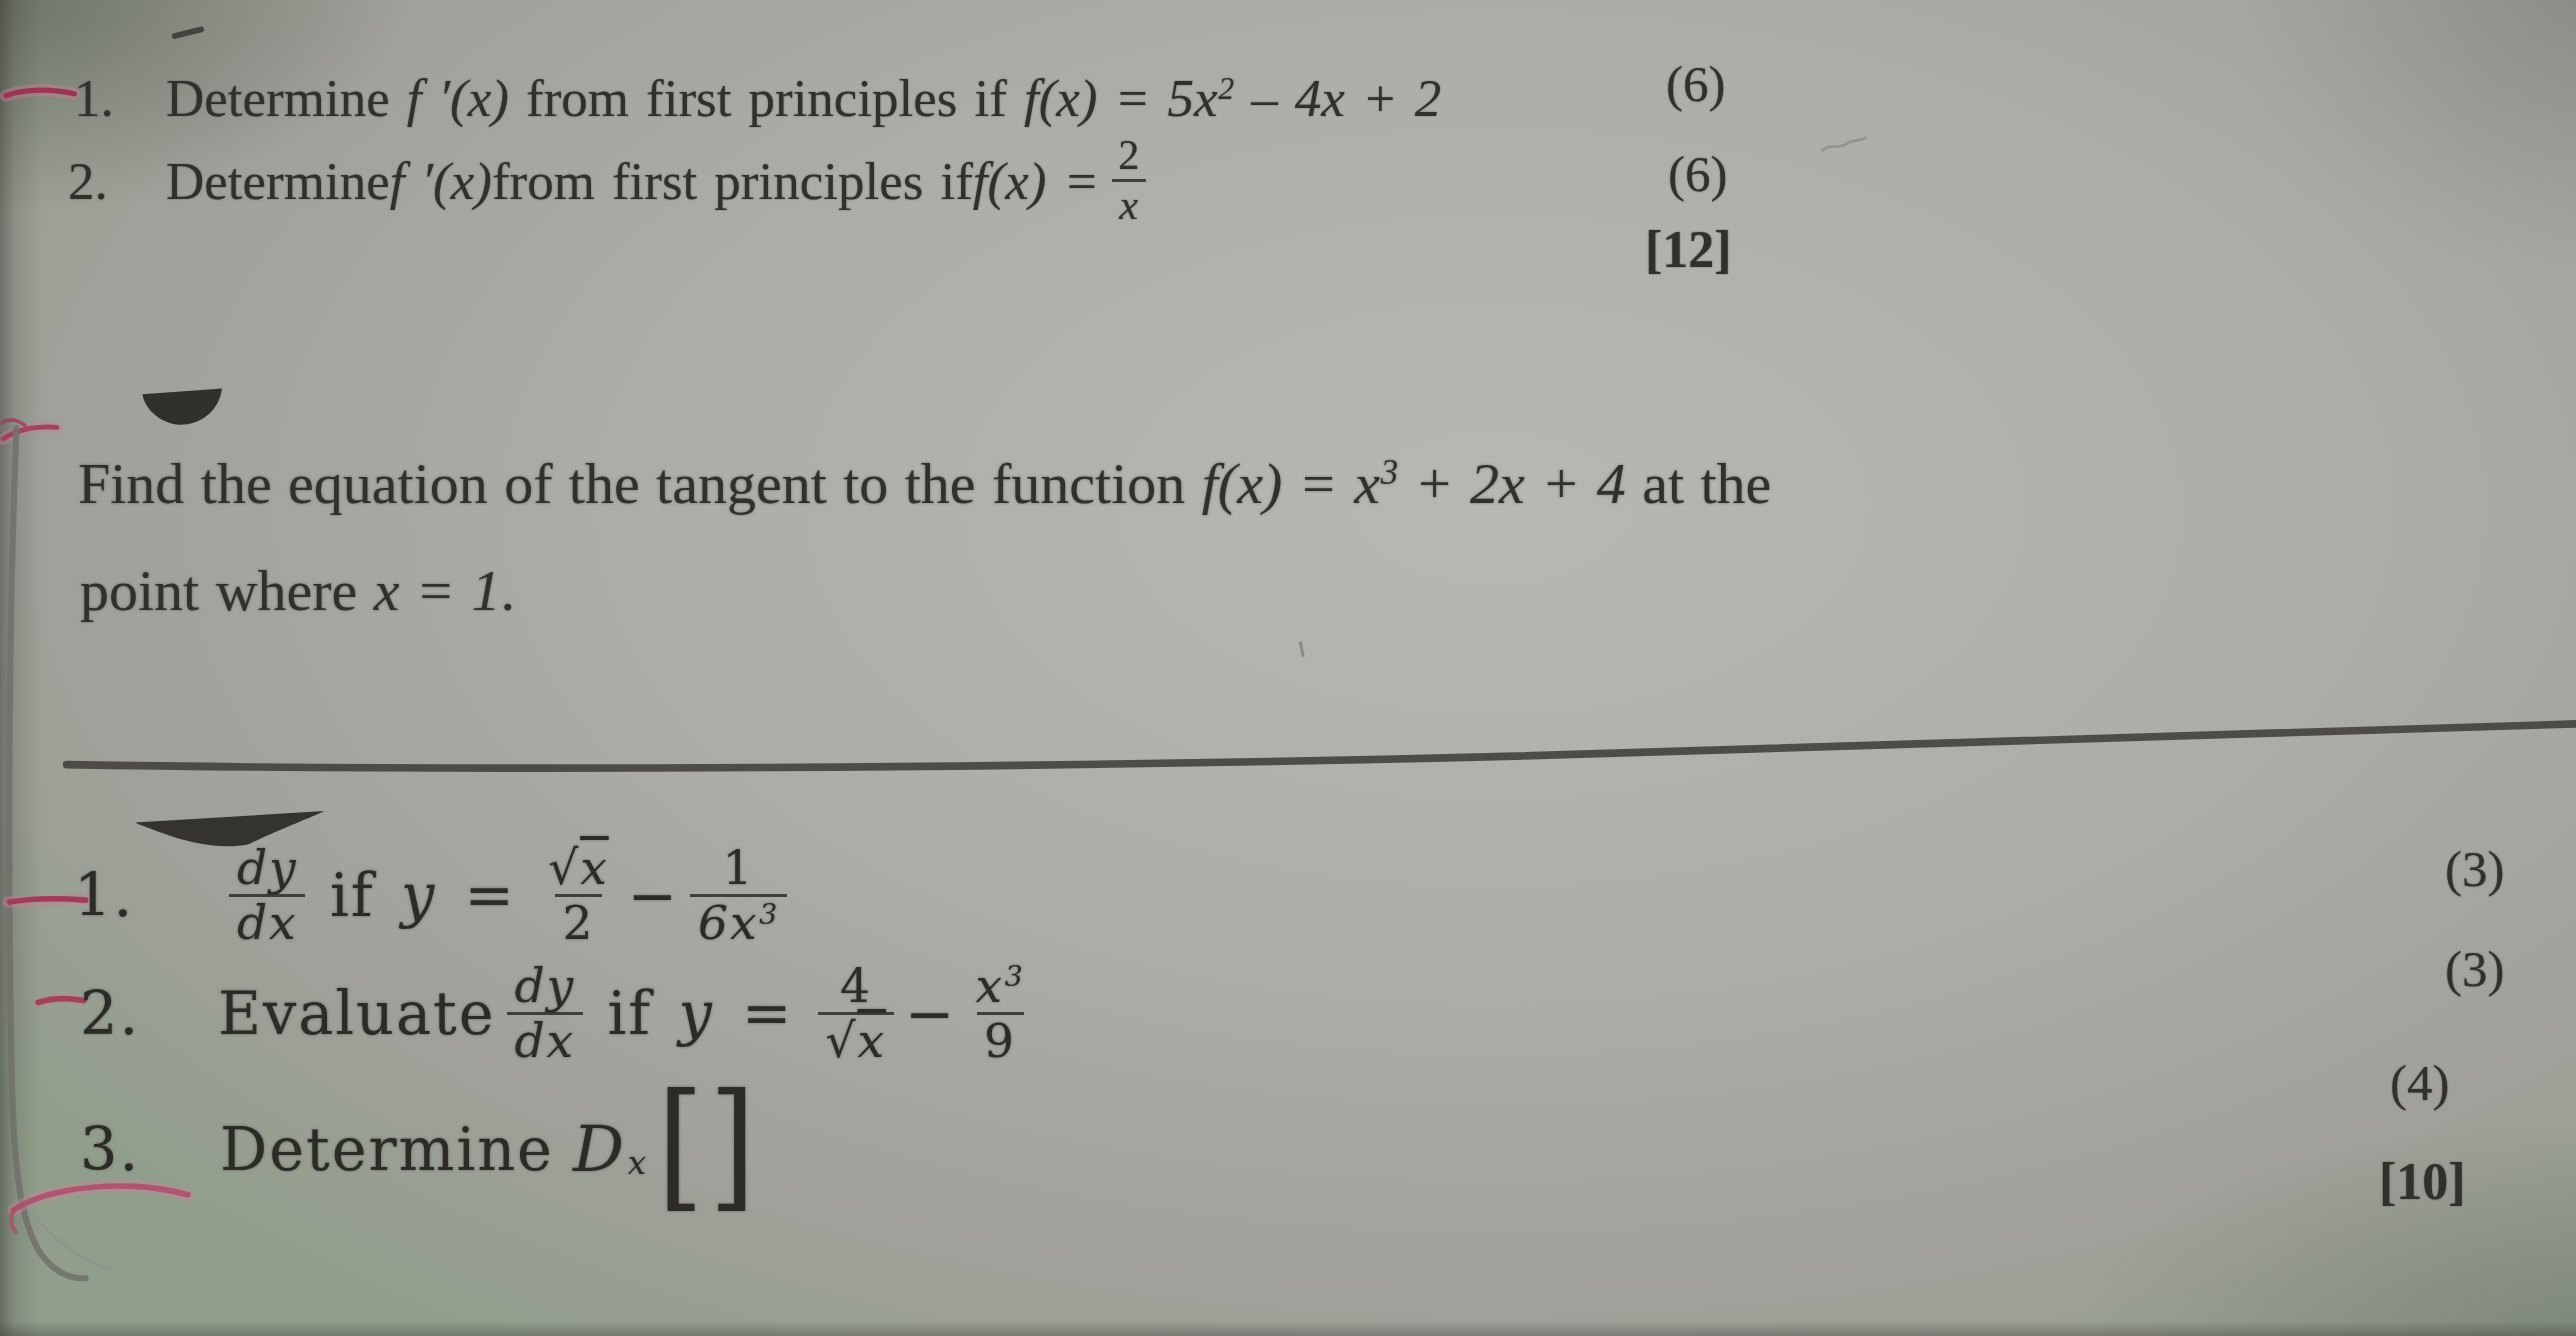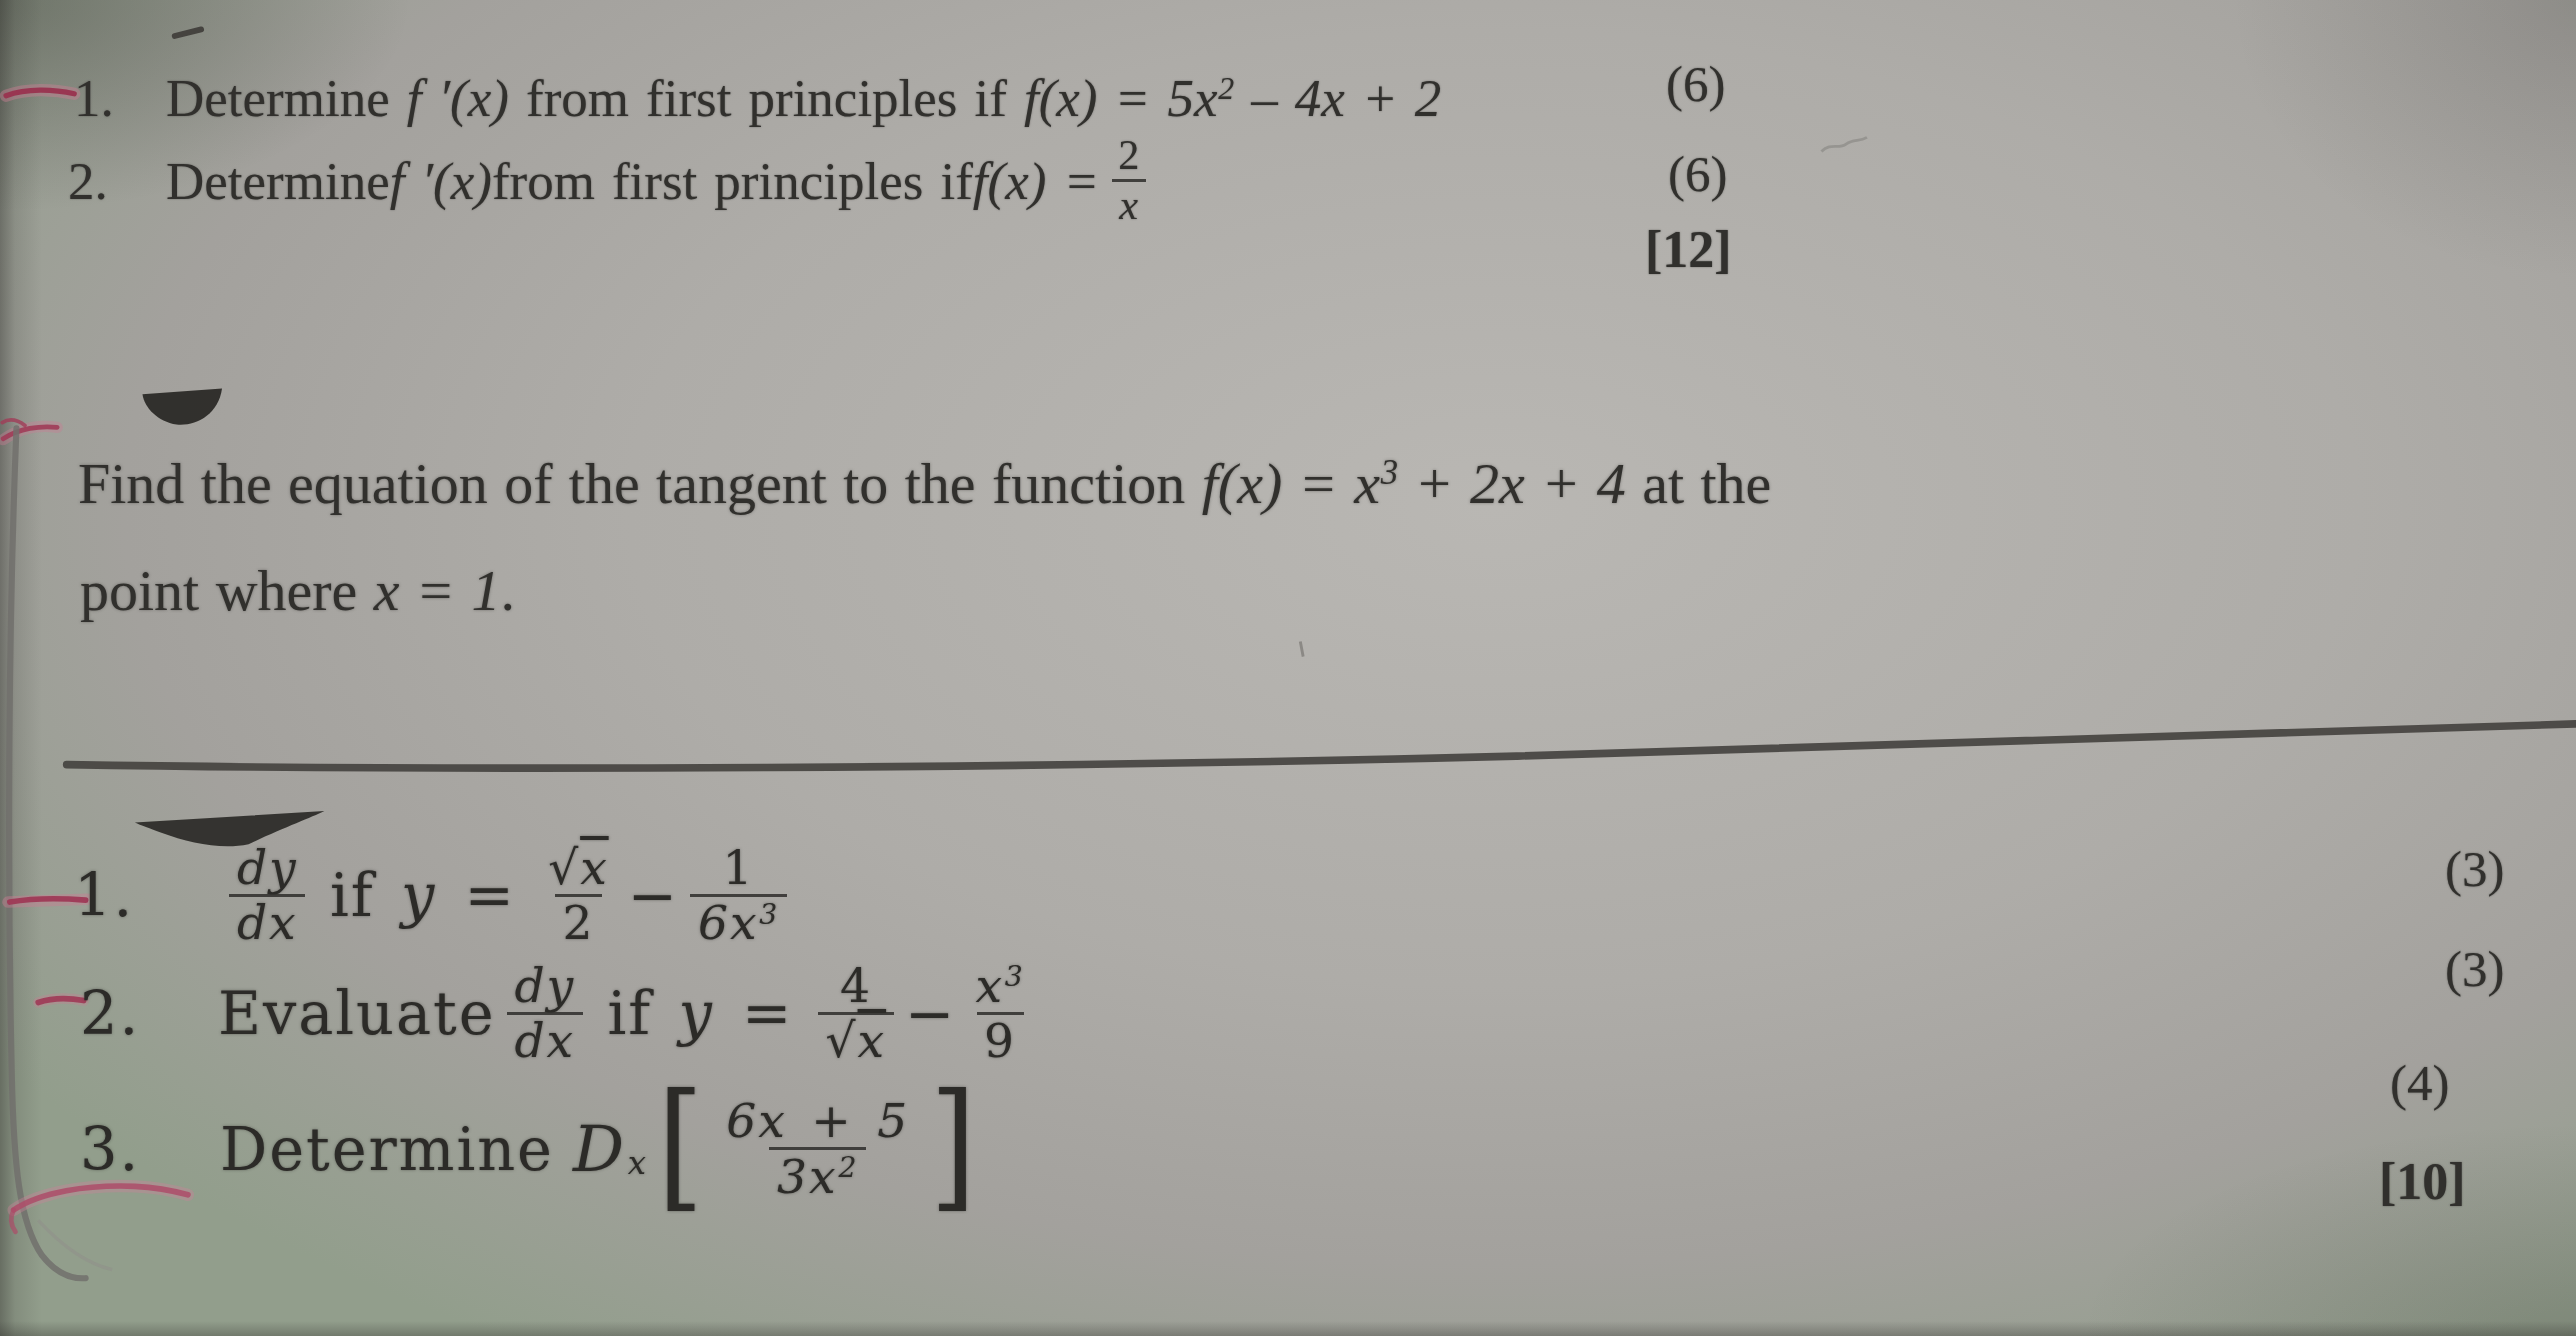--- a/index.html
+++ b/index.html
@@ -146,23 +146,19 @@
     </span>
   </div>
   <span class="mark" style="left:2445px;top:940px;">(3)</span>
 
   <div class="line wide bot-size frow" style="left:80px;top:1085px;height:128px;">
     <span class="qnum w148">3.</span>
       <span>Determine</span>
     <span class="it dop" style="margin-left:19px;">D</span>
       <span class="dsub it">x</span>
       <span class="brk">[</span>
-    <span class="frac">
-      <span class="fn it">6x + 5</span>
-      <span class="fd"><span class="it">3x</span><span class="sup it">2</span></span>
-    </span>
     <span class="brk">]</span>
   </div>
   <span class="mark" style="left:2390px;top:1054px;">(4)</span>
   <span class="mark btotal" style="left:2379px;top:1120px;margin-top:32px;">[10]</span>
 
 </div>
 
 
 </body></html>

